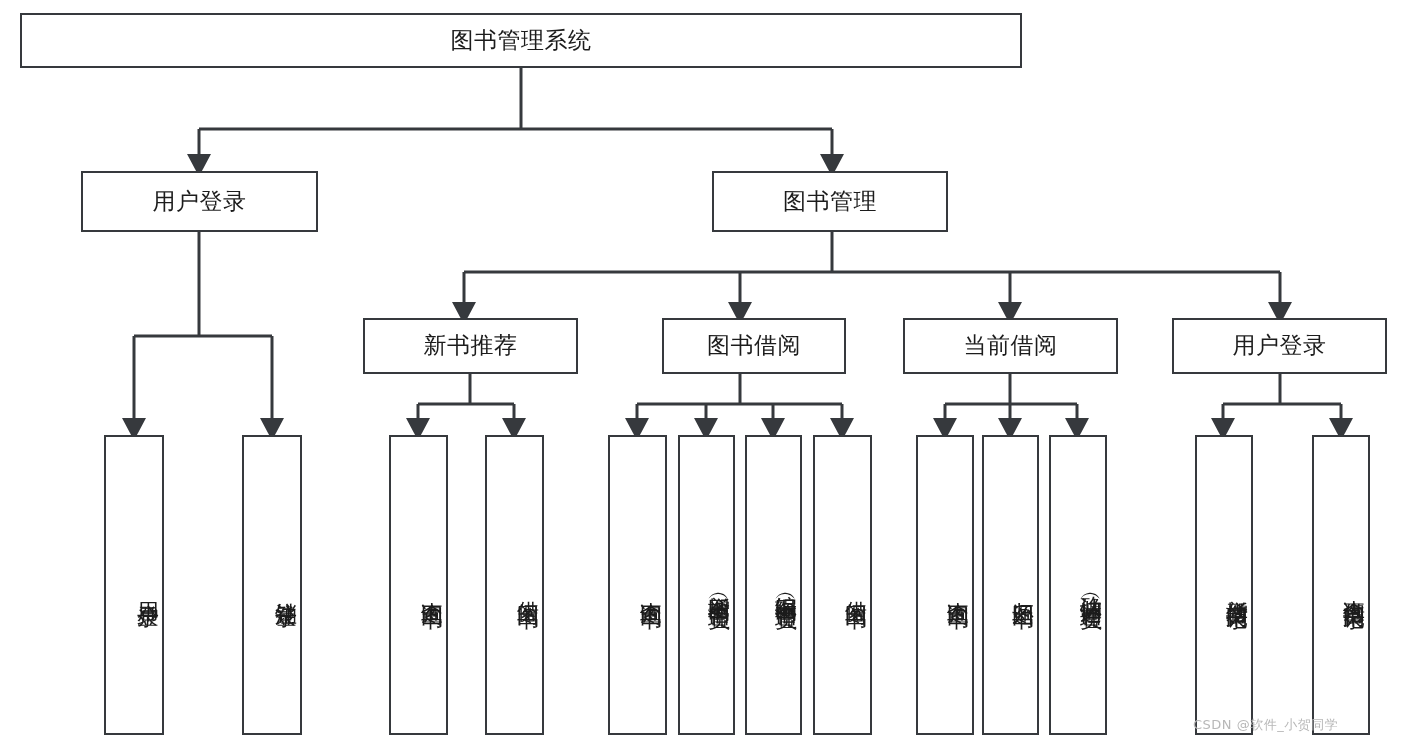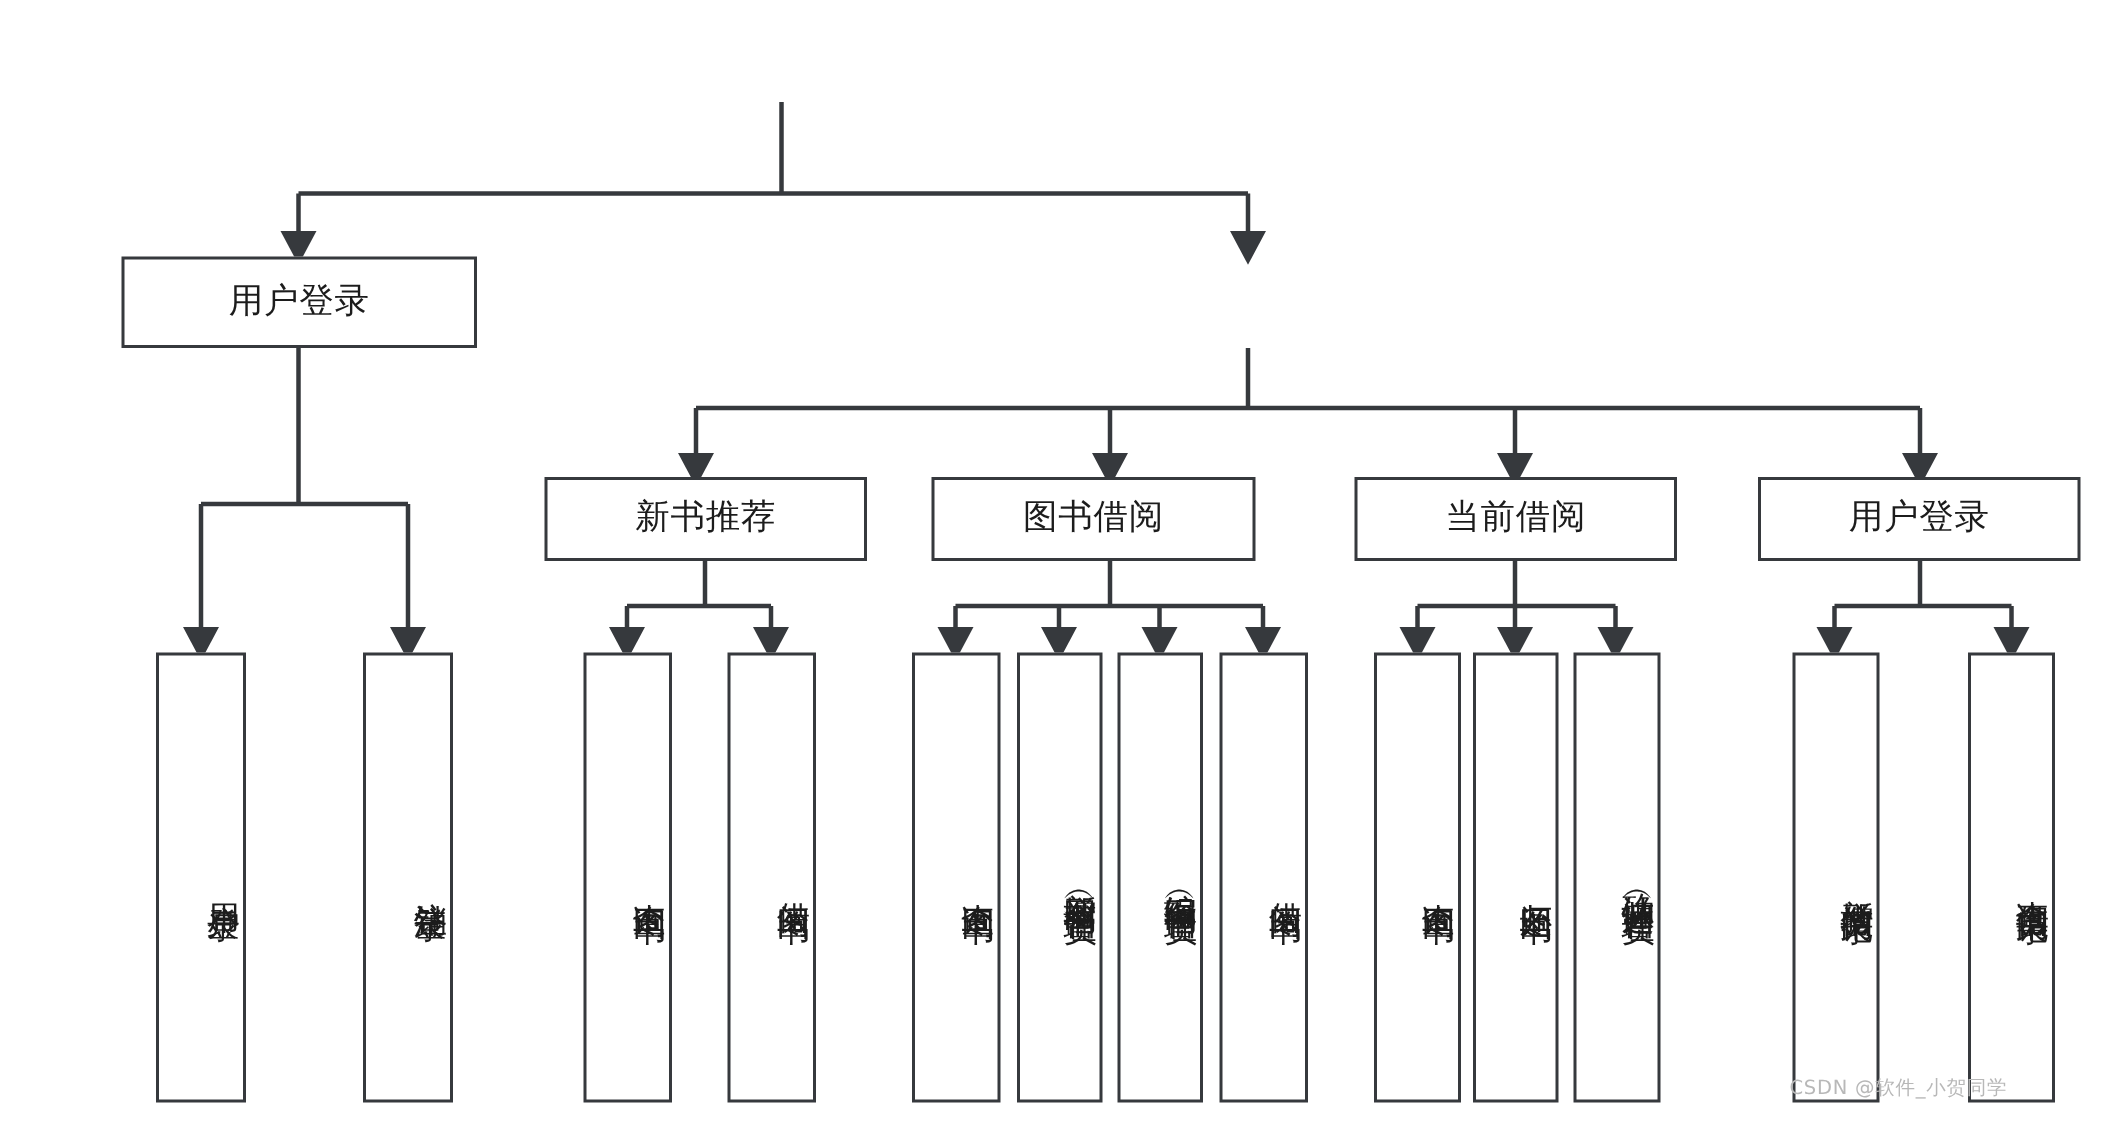--- a/index.html
+++ b/index.html
@@ -110,25 +110,27 @@
       <path d="M1010,404 L1010,424" marker-end="url(#arrow)"></path>
       <path d="M1077,404 L1077,424" marker-end="url(#arrow)"></path>
 
       <path d="M1280,374 L1280,404"></path>
       <path d="M1223,404 L1341,404"></path>
       <path d="M1223,404 L1223,424" marker-end="url(#arrow)"></path>
       <path d="M1341,404 L1341,424" marker-end="url(#arrow)"></path>
     </g>
   </svg>
 
+  <div class="node horiz" style="left:20px; top:13px; width:1002px; height:55px;">图书管理系统</div>
 
   <div class="node horiz" style="left:81px; top:171px; width:237px; height:61px;">用户登录</div>
+  <div class="node horiz" style="left:712px; top:171px; width:236px; height:61px;">图书管理</div>
 
   <div class="node horiz" style="left:363px; top:318px; width:215px; height:56px;">新书推荐</div>
-  <div class="node horiz" style="left:621px; top:318px; width:216px; height:56px;">图书借阅</div>
+  <div class="node horiz" style="left:662px; top:318px; width:184px; height:56px;">图书借阅</div>
   <div class="node horiz" style="left:903px; top:318px; width:215px; height:56px;">当前借阅</div>
   <div class="node horiz" style="left:1172px; top:318px; width:215px; height:56px;">用户登录</div>
 
   <div class="node vert" style="left:104px; top:435px; width:60px; height:300px;">用户登录</div>
   <div class="node vert" style="left:242px; top:435px; width:60px; height:300px;">注销登录</div>
 
   <div class="node vert" style="left:389px; top:435px; width:59px; height:300px;">查询图书</div>
   <div class="node vert" style="left:485px; top:435px; width:59px; height:300px;">借阅图书</div>
 
   <div class="node vert" style="left:608px; top:435px; width:59px; height:300px;">查询图书</div>

